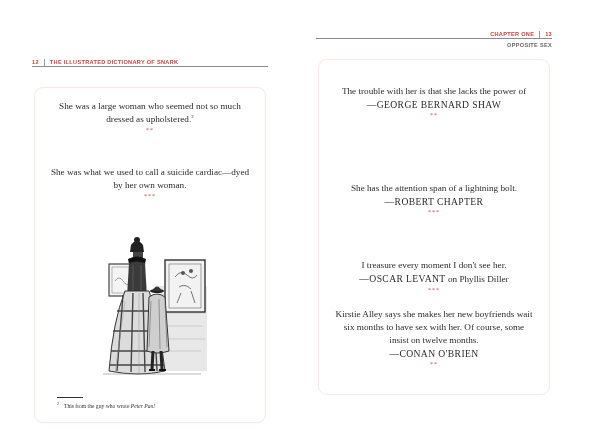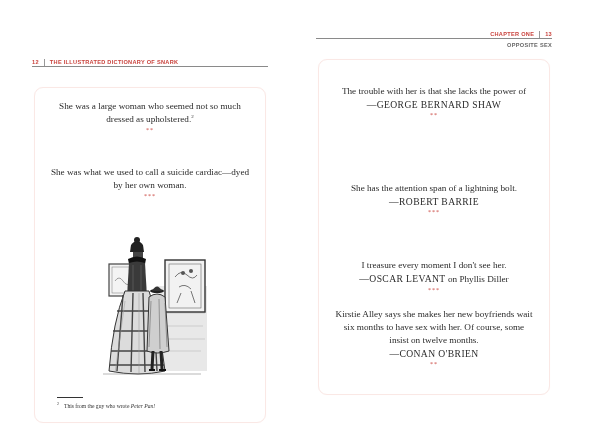--- a/index.html
+++ b/index.html
@@ -129,21 +129,21 @@
 
   <div class="box">
     <div class="quote" style="top:25px;">
       <span class="text"><span>The trouble with her is that she lacks the power of</span><br></span>
       <span class="author">—GEORGE BERNARD SHAW</span>
       <span class="stars">**</span>
     </div>
 
     <div class="quote" style="top:89px;margin-top:33px;">
       <span class="text">She has the attention span of a lightning bolt.</span>
-      <span class="author">—ROBERT BARRIE</span>
+      <span class="author">—ROBERT CHAPTER</span>
       <span class="stars">***</span>
     </div>
 
 
     <div class="quote" style="top:248px;">
       <span class="text" style="padding:0 8px;"><span>Kirstie Alley says she makes her new boyfriends wait</span><br><span>six months to have sex with her. Of course, some</span><br><span>insist on twelve months.</span></span>
       <span class="author">—CONAN O'BRIEN</span>
       <span class="stars">**</span>
     </div>
 

